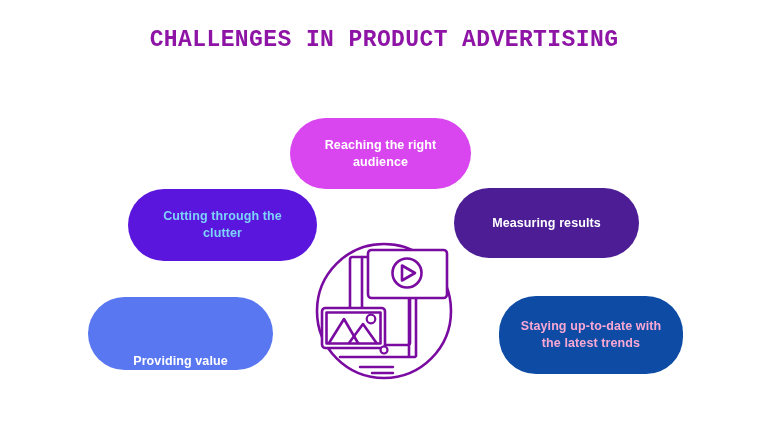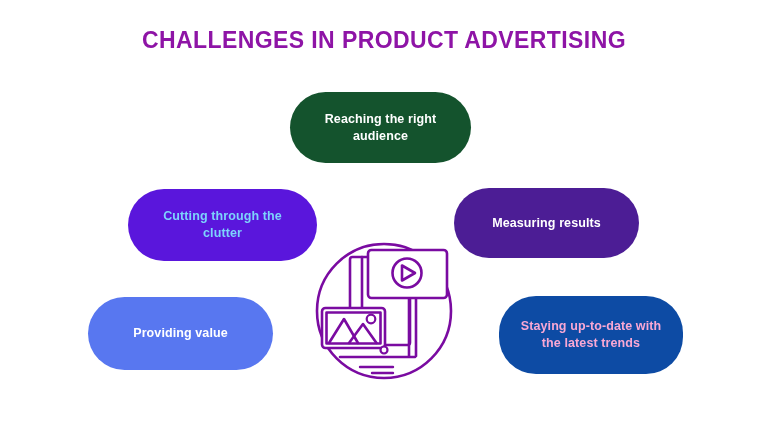--- a/index.html
+++ b/index.html
@@ -49,35 +49,35 @@
     top: 236px;
     width: 146px;
     height: 148px;
   }
 </style>
 </head>
 <body>
 
 <div class="stage" style="background-color: rgb(255, 255, 255);">
 
-  <h1 class="title" style="color: rgb(142, 20, 166);">CHALLENGES IN PRODUCT ADVERTISING</h1>
+  <h1 class="title" style="color: rgb(142, 20, 166); font-family: Liberation Mono, monospace;">CHALLENGES IN PRODUCT ADVERTISING</h1>
 
-  <div class="pill pill-top" style="background-color: #14532d; color: rgb(255, 255, 255);">
+  <div class="pill pill-top" style="background-color: #d946ef; color: rgb(255, 255, 255); margin-top: 26px;">
     <span>Reaching the right audience</span>
   </div>
 
   <div class="pill pill-mid-left" style="background-color: rgb(90, 22, 220); color: #7dd3fc;">
     <span>Cutting through the clutter</span>
   </div>
 
   <div class="pill pill-mid-right" style="background-color: #4c1d95; color: rgb(255, 255, 255);">
     <span>Measuring results</span>
   </div>
 
-  <div class="pill pill-bottom-left" style="background-color: rgb(88, 119, 240); color: rgb(255, 255, 255);">
+  <div class="pill pill-bottom-left" style="background-color: rgb(88, 119, 240); color: rgb(255, 255, 255); align-items: flex-end;">
     <span>Providing value</span>
   </div>
 
   <div class="pill pill-bottom-right" style="background-color: rgb(13, 75, 164); color: #f9a8d4;">
     <span>Staying up-to-date with the latest trends</span>
   </div>
 
   <svg class="center-icon" viewBox="0 0 146 148" xmlns="http://www.w3.org/2000/svg">
     <g fill="none" stroke="#7A0BA1" stroke-width="2.6" stroke-linecap="round" stroke-linejoin="round">
 

